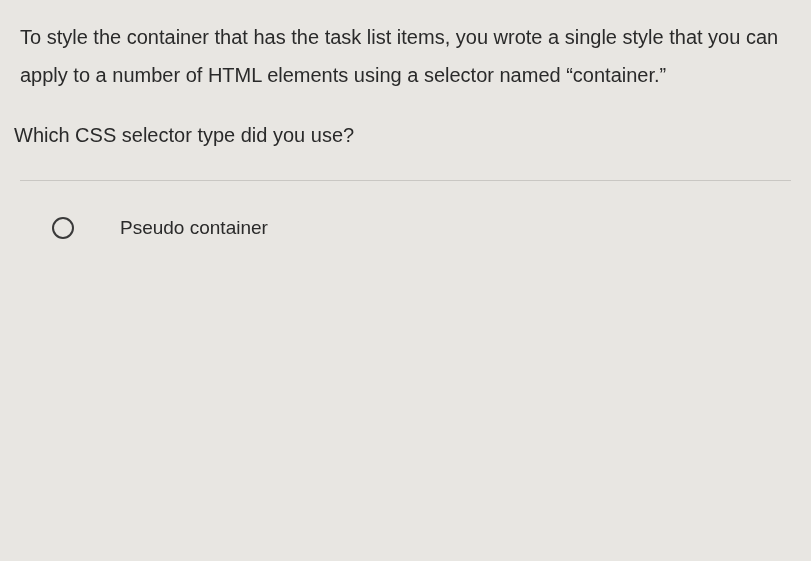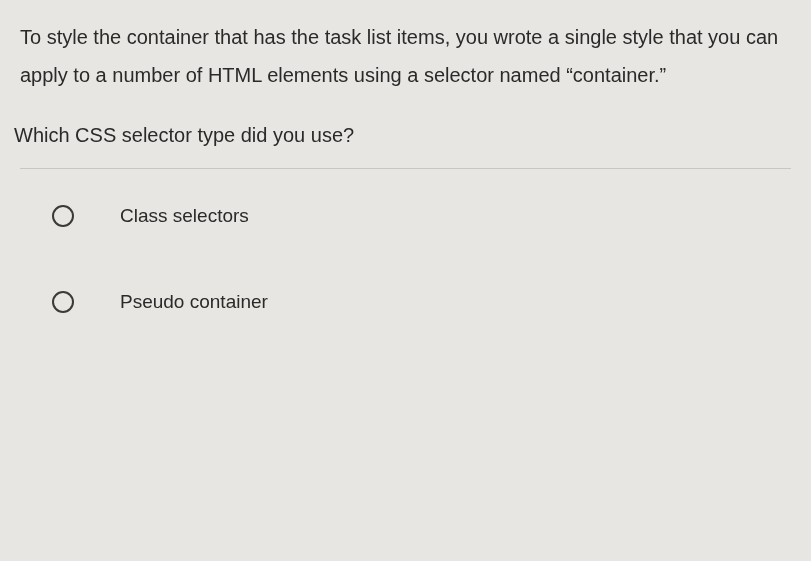--- a/index.html
+++ b/index.html
@@ -13,21 +13,21 @@
     overflow: hidden;
   }
   .context {
     font-size: 20px;
     line-height: 1.9;
     margin-bottom: 26px;
   }
   .question {
     font-size: 20px;
     line-height: 1.5;
-    margin-bottom: 18px;
+    margin-bottom: 30px;
     margin-left: -6px;
   }
   .divider {
     border: none;
     border-top: 1px solid #c9c7c3;
     margin-bottom: 10px;
   }
   .options {
     padding-left: 32px;
     padding-top: 26px;
@@ -56,24 +56,20 @@
 <body>
 
 <p class="context">To style the container that has the task list items, you wrote a single style that you can apply to a number of HTML elements using a selector named “container.”</p>
 
 <p class="question">Which CSS selector type did you use?</p>
 
 <hr class="divider">
 
 <div class="options">
 
-  <div class="option">
-    <span class="radio"></span>
-    <span class="option-label">Class selectors</span>
-  </div>
 
 
   <div class="option">
     <span class="radio"></span>
     <span class="option-label">Pseudo container</span>
   </div>
 
 
 </div>
 

